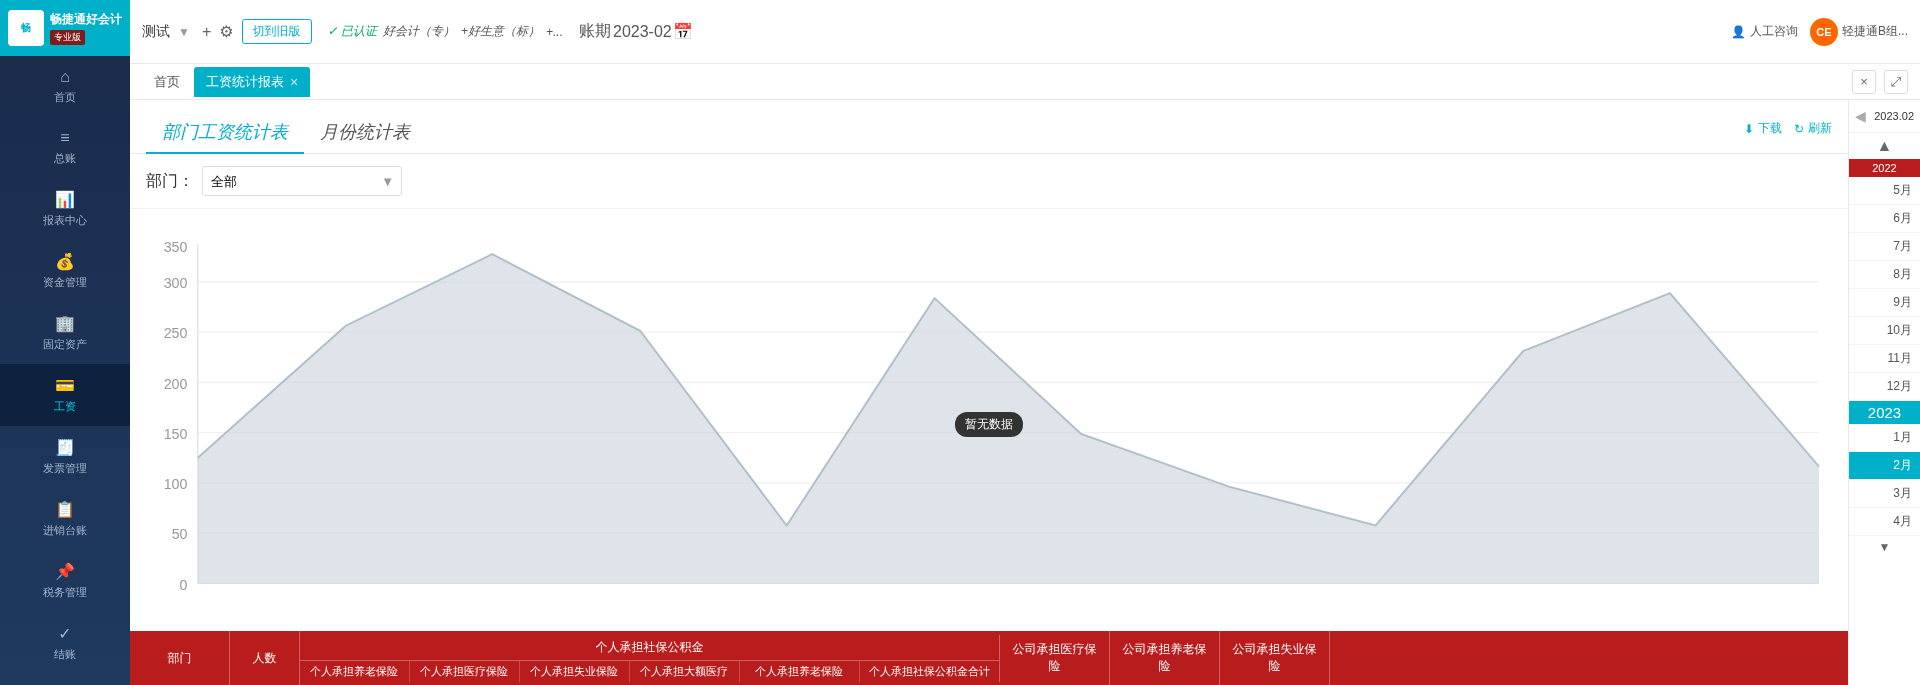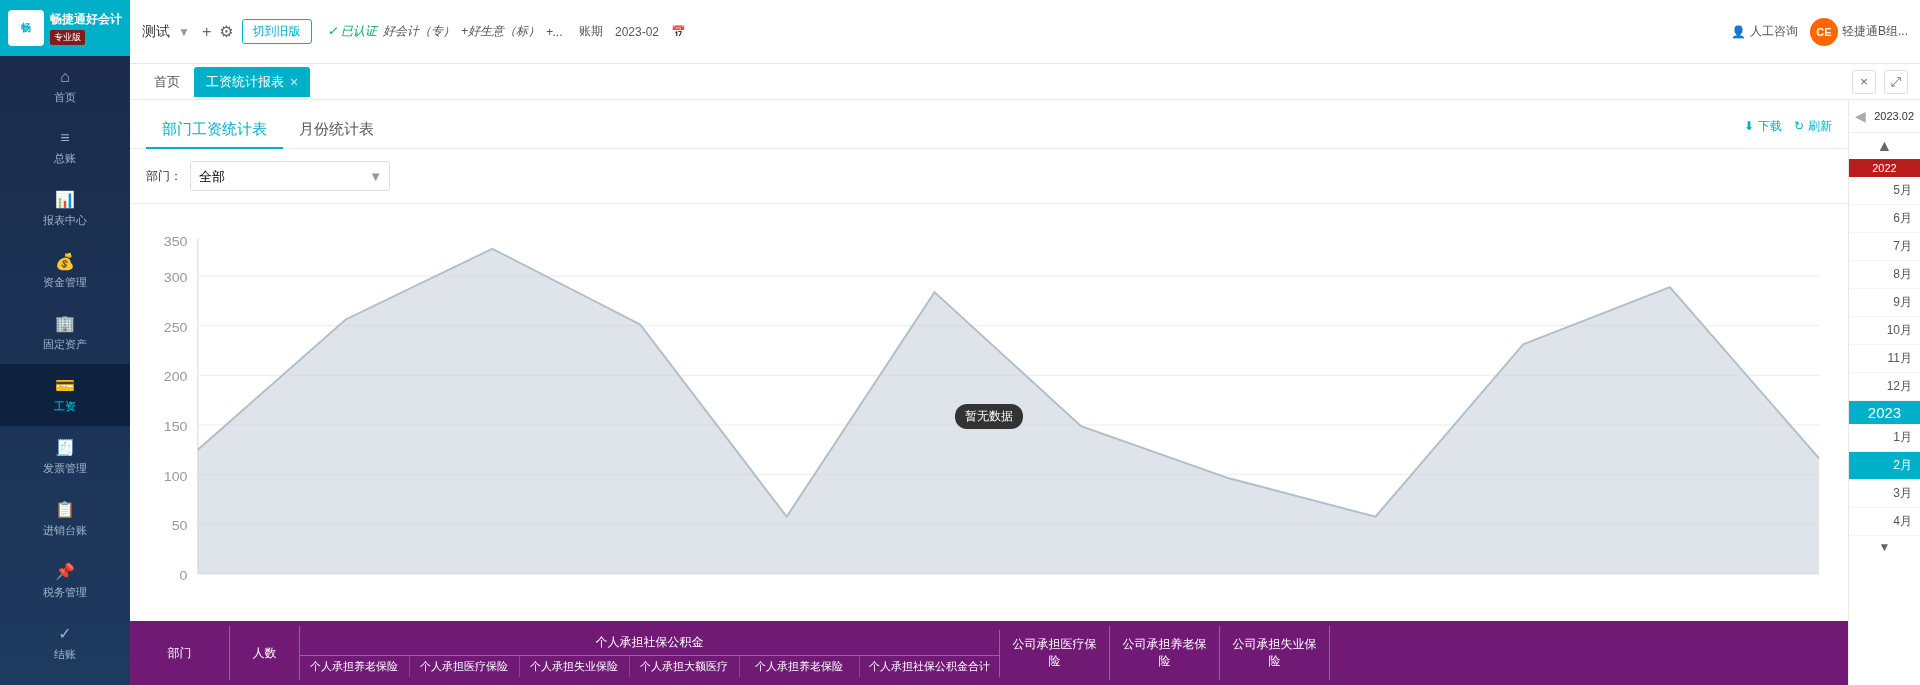--- a/index.html
+++ b/index.html
@@ -109,25 +109,25 @@
     .badge-item {
       display: flex;
       align-items: center;
       gap: 3px;
       font-size: 12px;
       color: #555;
     }
     .badge-certified { color: #00a854; }
     .period-info {
       margin-left: 8px;
-      font-size: 12px;
+      font-size: 16px;
       color: #555;
       display: flex;
       align-items: center;
-      gap: 12px;
+      gap: 2px;
       text-align: center;
     }
     .header-right {
       margin-left: auto;
       display: flex;
       align-items: center;
       gap: 12px;
     }
     .user-service {
       display: flex;
@@ -221,25 +221,26 @@
     
     .sub-tabs {
       display: flex;
       align-items: center;
       padding: 12px 16px 0;
       border-bottom: 1px solid #e8e8e8;
       gap: 0;
     }
     .sub-tab {
       padding: 8px 16px;
-      font-size: 15px;
+      font-size: 18px;
       color: #555;
       cursor: pointer;
       border-bottom: 2px solid transparent;
       margin-bottom: -1px;
+      font-style: italic;
     }
     .sub-tab.active {
       color: #00b0c8;
       border-bottom: 2px solid #00b0c8;
       font-weight: 500;
     }
     .sub-tab-actions {
       margin-left: auto;
       display: flex;
       gap: 12px;
@@ -256,21 +257,21 @@
 
     
     .filter-bar {
       padding: 12px 16px;
       display: flex;
       align-items: center;
       gap: 8px;
       border-bottom: 1px solid #f0f0f0;
     }
     .filter-label {
-      font-size: 12px;
+      font-size: 16px;
       color: #333;
     }
     .filter-select-wrapper {
       position: relative;
       display: inline-flex;
       align-items: center;
     }
     .filter-select-wrapper select {
       width: 200px;
       height: 30px;
@@ -307,22 +308,22 @@
       border-radius: 12px;
       font-size: 12px;
       top: 48%;
       left: 50%;
       transform: translateX(-50%);
       white-space: nowrap;
     }
 
     
     .table-header {
-      background: #701a75;
-      height: 64px;
+      background: #b91c1c;
+      height: 54px;
       display: flex;
       align-items: center;
       flex-shrink: 0;
       overflow: hidden;
     }
     .table-col {
       color: white;
       font-size: 12px;
       text-align: center;
       border-right: 1px solid rgba(255,255,255,0.3);

